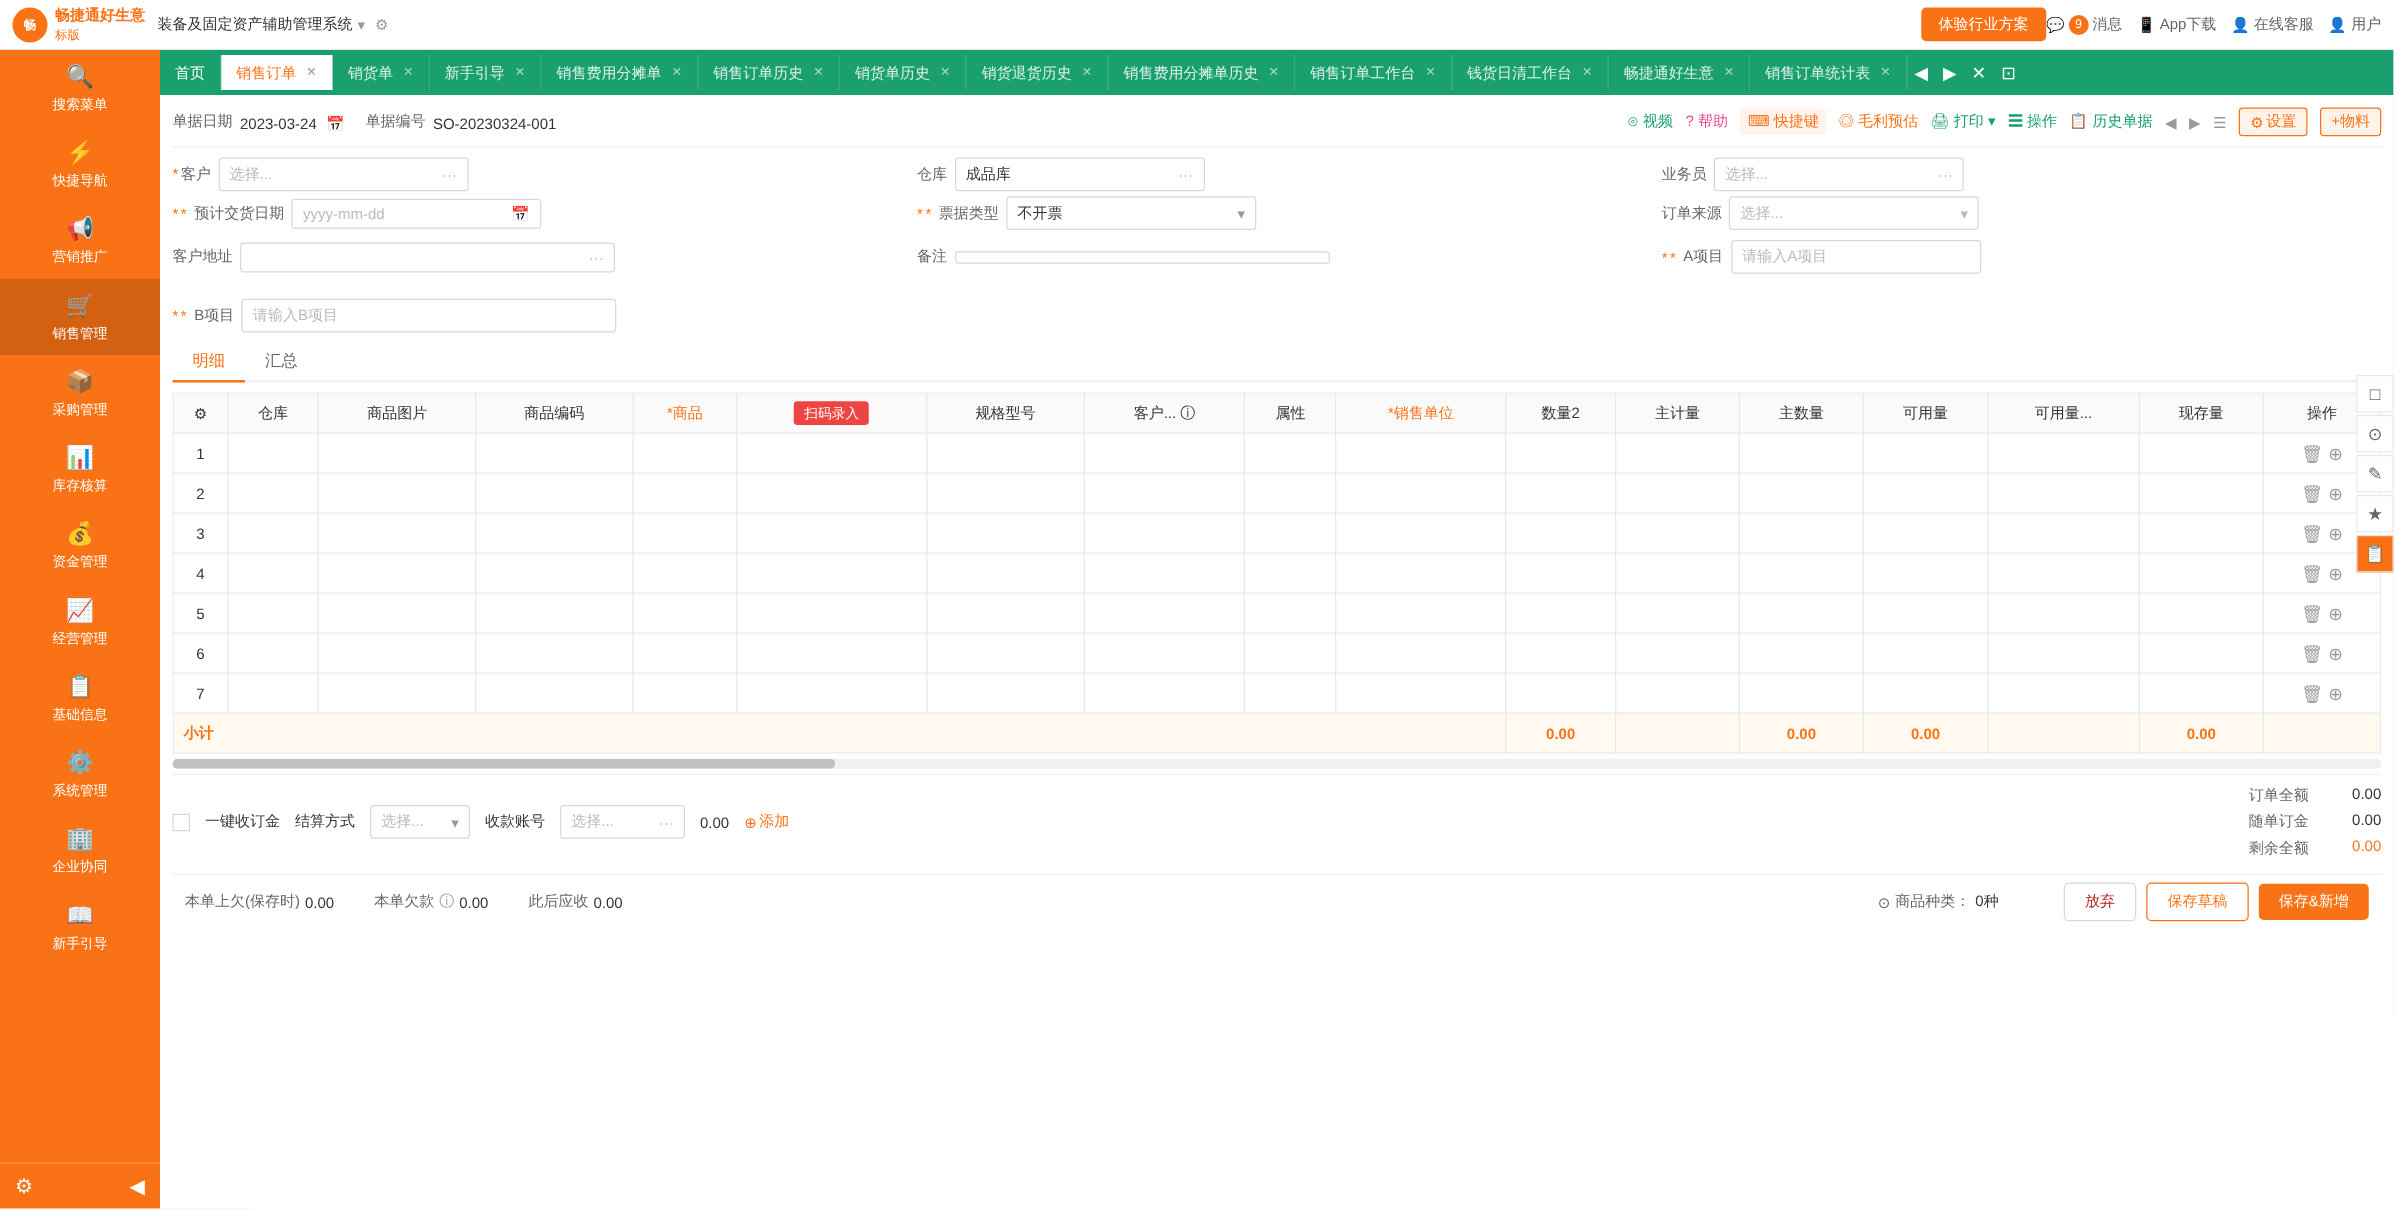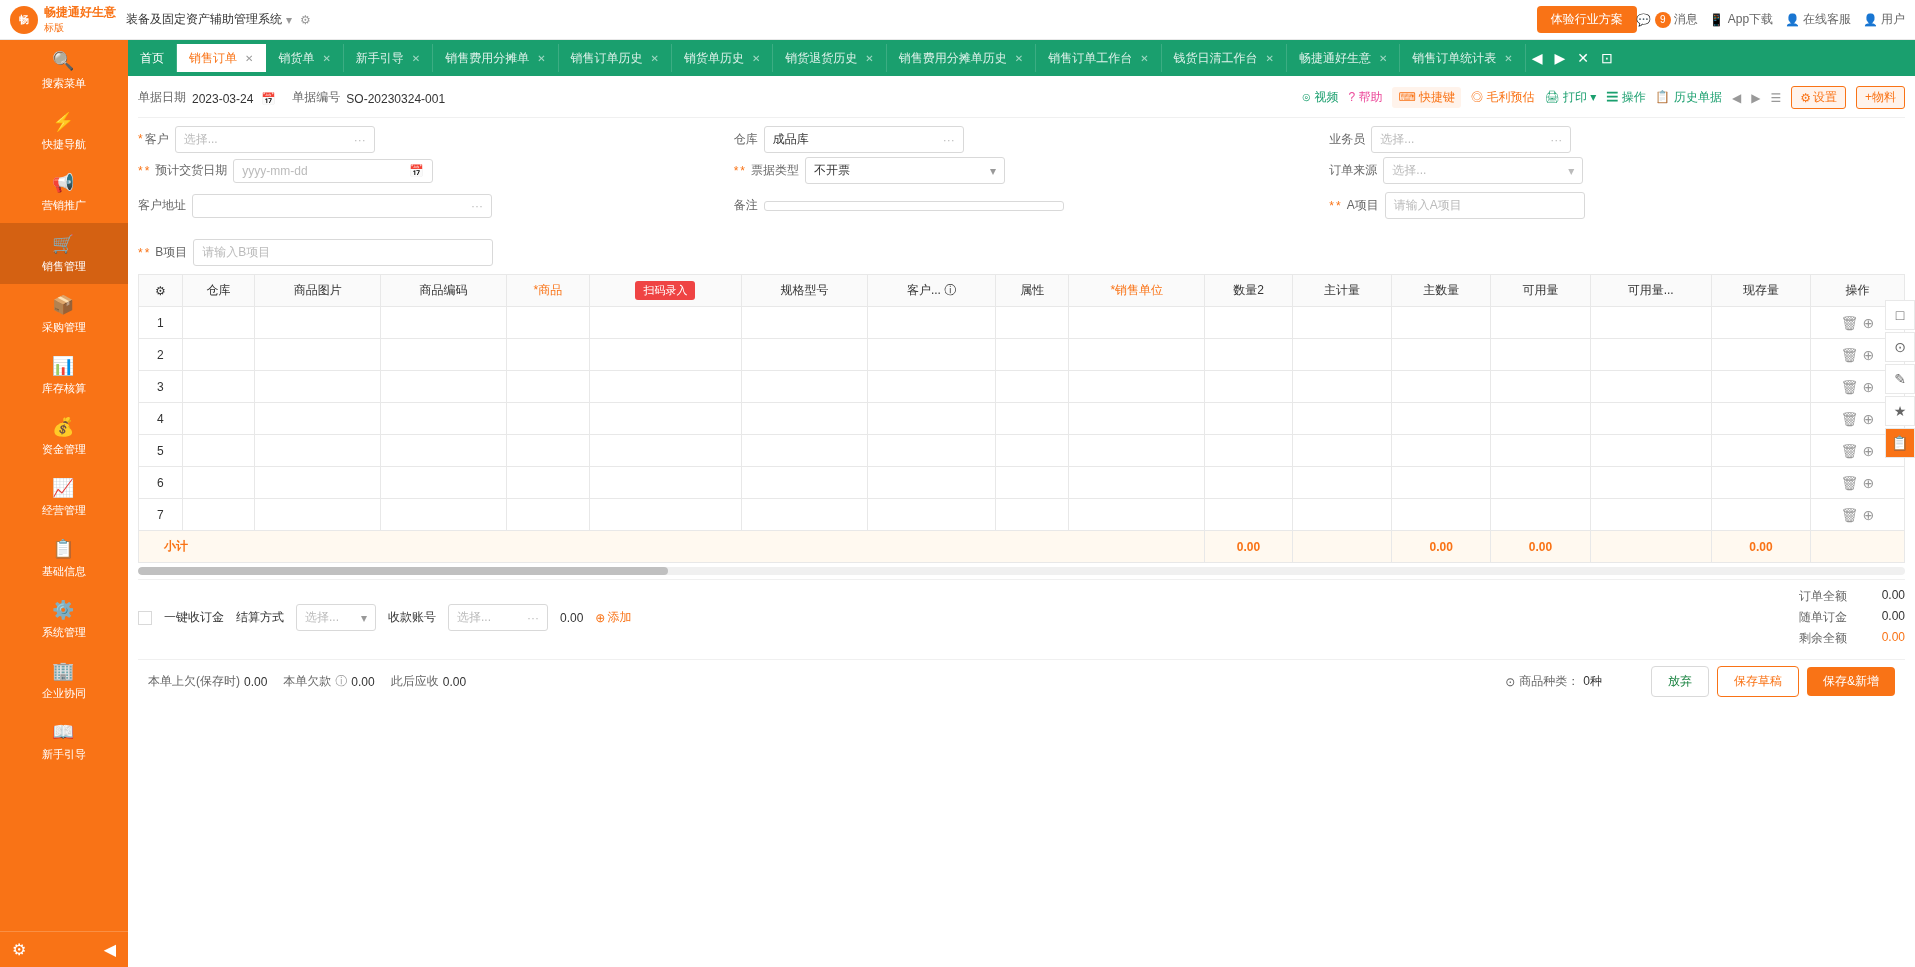--- a/index.html
+++ b/index.html
@@ -54,39 +54,39 @@
     .data-table td { border: 1px solid #e8e8e8; padding: 4px; text-align: center; color: #333; height: 32px; }
     .th-orange { color: #f97316 !important; }
     .scan-btn { background: #ef4444; color: white; border: none; padding: 2px 8px; border-radius: 3px; font-size: 11px; cursor: pointer; }
     .row-num { color: #999; }
     .action-icons { display: flex; align-items: center; justify-content: center; gap: 4px; }
     .action-icon { cursor: pointer; color: #999; font-size: 14px; }
 
     .subtotal-row td { background: #fff9f0; color: #f97316; font-weight: bold; }
 
     
-    .bottom-bar { border-top: 1px solid #f0f0f0; padding: 6px 10px; display: flex; align-items: center; gap: 16px; background: #fff; }
+    .bottom-bar { border-top: 1px solid #f0f0f0; padding: 6px 10px; display: flex; align-items: center; gap: 32px; background: #fff; }
     .bottom-stat { display: flex; align-items: center; gap: 4px; font-size: 12px; color: #666; }
     .bottom-stat-value { color: #333; }
     .bottom-spacer { flex: 1; }
 
     
     .payment-row { display: flex; align-items: center; gap: 12px; padding: 8px 0; border-top: 1px solid #f0f0f0; font-size: 12px; }
     .checkbox { width: 14px; height: 14px; border: 1px solid #d9d9d9; display: inline-block; cursor: pointer; }
 
     
     .order-summary { display: flex; flex-direction: column; align-items: flex-end; gap: 4px; font-size: 12px; }
     .summary-line { display: flex; gap: 8px; }
     .summary-label { color: #666; }
     .summary-value { color: #333; min-width: 50px; text-align: right; }
     .summary-value.orange { color: #f97316; }
 
     
     .bottom-actions { display: flex; align-items: center; gap: 8px; margin-left: 20px; }
-    .btn-discard { border: 1px solid #d9d9d9; background: white; color: #15803d; padding: 6px 16px; border-radius: 4px; cursor: pointer; font-size: 12px; margin-left: 13px; }
+    .btn-discard { border: 1px solid #d9d9d9; background: white; color: #b91c1c; padding: 6px 16px; border-radius: 4px; cursor: pointer; font-size: 12px; }
     .btn-save-draft { border: 1px solid #f97316; background: white; color: #f97316; padding: 6px 16px; border-radius: 4px; cursor: pointer; font-size: 12px; }
     .btn-save-new { background: #f97316; color: white; border: none; padding: 6px 16px; border-radius: 4px; cursor: pointer; font-size: 12px; }
 
     .scrollbar-row { height: 8px; background: #f0f0f0; margin: 4px 0; border-radius: 4px; overflow: hidden; }
     .scrollbar-thumb { height: 100%; width: 30%; background: #c0c0c0; border-radius: 4px; }
   </style>
 </head>
 <body>
 
 <div class="app-container">
@@ -349,20 +349,24 @@
         <div class="form-row" style="margin-bottom:8px">
           <div class="form-cell">
             <span class="form-label required" style="color:#f97316">*</span>
               <span class="form-label">B项目</span>
             <div class="input-box" style="min-width:300px">
               <span style="color:#bbb">请输入B项目</span>
             </div>
           </div>
         </div>
 
+        <div class="table-tabs">
+          <div class="table-tab active">明细</div>
+          <div class="table-tab">汇总</div>
+        </div>
 
         <div style="overflow-x:auto">
           <table class="data-table">
             <thead>
               <tr>
                 <th>⚙</th>
                 <th>仓库</th>
                 <th>商品图片</th>
                 <th>商品编码</th>
                 <th class="th-orange">*商品</th>
@@ -543,21 +547,21 @@
                   <td></td>
                   <td></td>
                 <td>
                     <div class="action-icons">
                       <span class="action-icon">🗑</span>
                       <span class="action-icon">⊕</span>
                     </div>
                   </td>
               </tr>
               <tr class="subtotal-row">
-                <td colspan="10" style="text-align:left;padding-left:25px;background:#fff9f0;color:#f97316;font-weight:bold">小计</td>
+                <td colspan="10" style="text-align:left;padding-left:8px;background:#fff9f0;color:#f97316;font-weight:bold">小计</td>
                 <td style="background:#fff9f0;color:#f97316;font-weight:bold">0.00</td>
                 <td style="background:#fff9f0"></td>
                 <td style="background:#fff9f0;color:#f97316;font-weight:bold">0.00</td>
                 <td style="background:#fff9f0;color:#f97316;font-weight:bold">0.00</td>
                 <td style="background:#fff9f0"></td>
                 <td style="background:#fff9f0;color:#f97316;font-weight:bold">0.00</td>
                 <td style="background:#fff9f0"></td>
               </tr>
             </tbody>
           </table>

